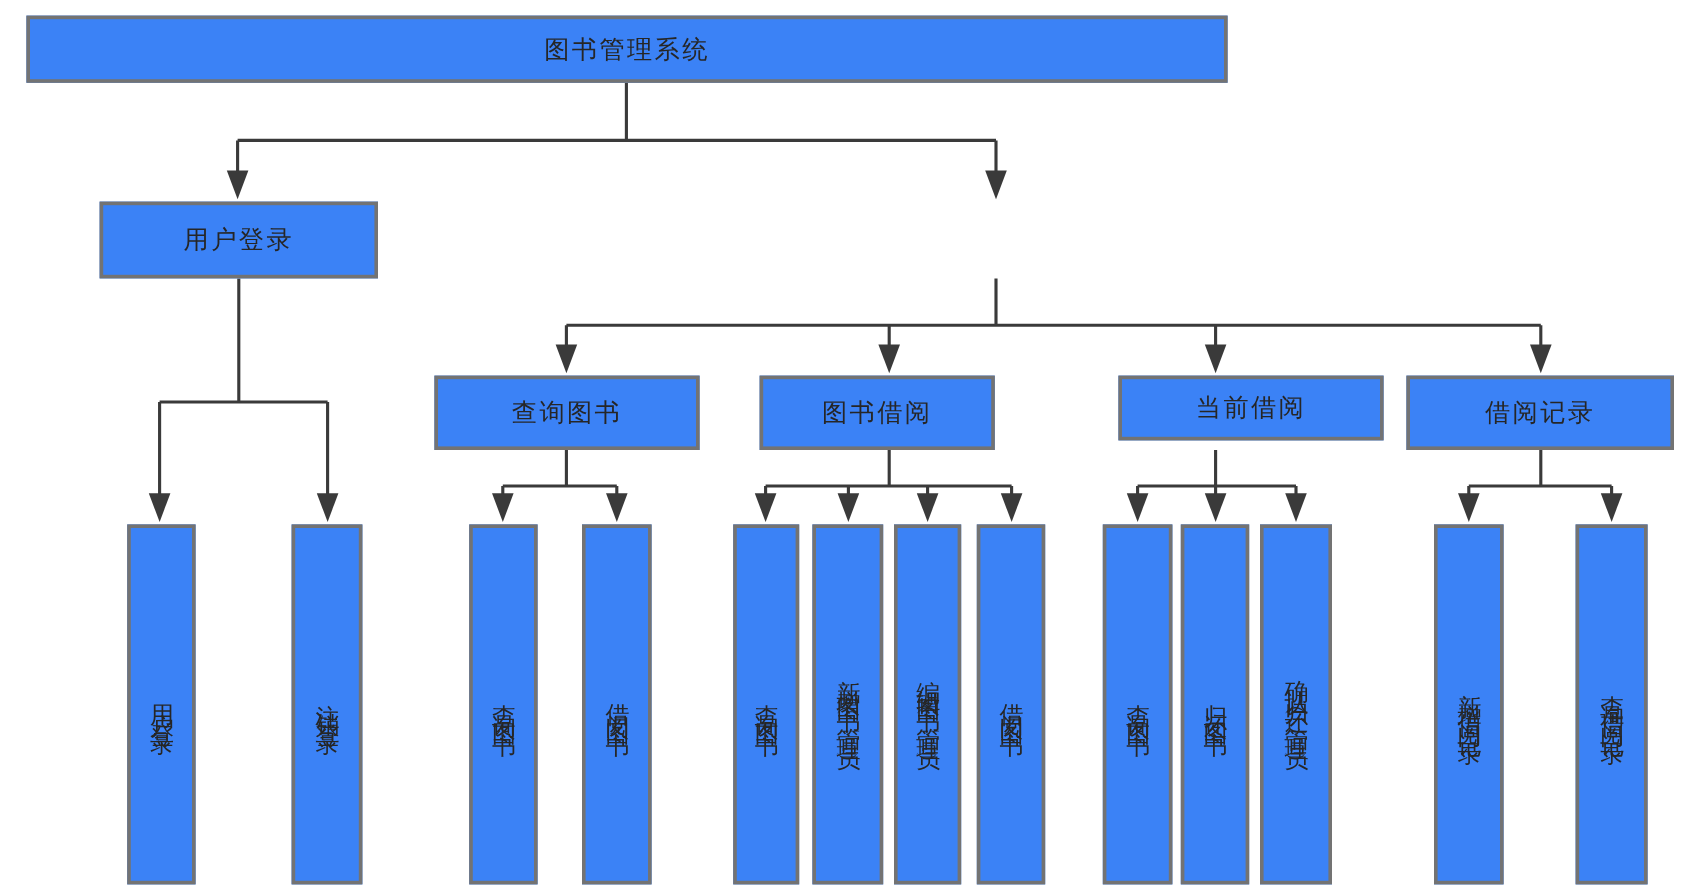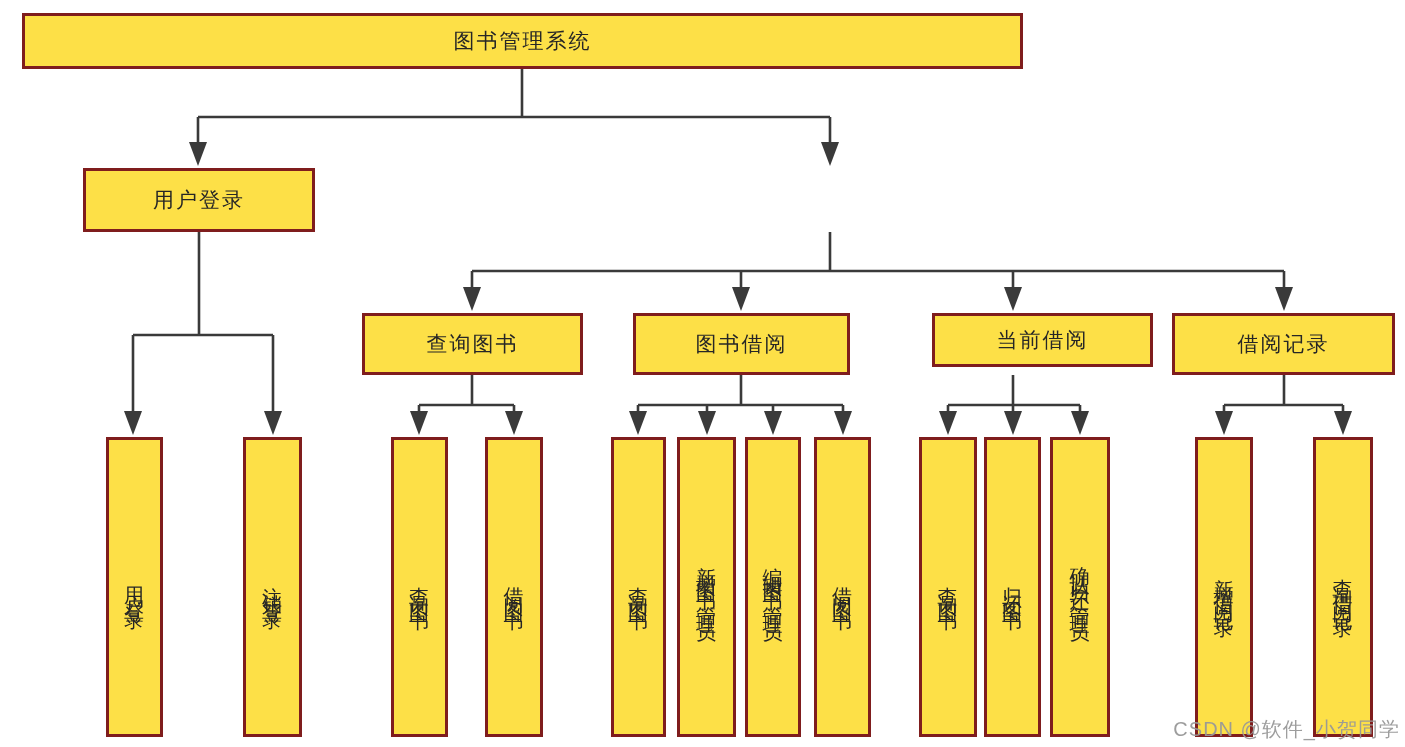--- a/index.html
+++ b/index.html
@@ -8,22 +8,22 @@
     width: 1405px;
     height: 747px;
     background: #ffffff;
     font-family: "Liberation Sans", sans-serif;
     overflow: hidden;
   }
   #wires { position: absolute; left: 0; top: 0; width: 1405px; height: 747px; }
   .node {
     position: absolute;
     box-sizing: border-box;
-    background: #fde047;
-    border: 3px solid #7f1d1d;
+    background: #3b82f6;
+    border: 3px solid #737373;
     color: #262626;
     display: flex;
     align-items: center;
     justify-content: center;
     font-size: 21px;
     letter-spacing: 2px;
     white-space: nowrap;
   }
   .leaf {
     top: 437px;
@@ -81,21 +81,21 @@
       <polygon points="1215,411 1233,411 1224,435"></polygon>
       <polygon points="1334,411 1352,411 1343,435"></polygon>
     </g>
   </svg>
 
   <div class="node" style="left:22px; top:13px; width:1001px; height:56px;">图书管理系统</div>
 
   <div class="node" style="left:83px; top:168px; width:232px; height:64px;">用户登录</div>
 
   <div class="node" style="left:362px; top:313px; width:221px; height:62px;">查询图书</div>
-  <div class="node" style="left:633px; top:313px; width:217px; height:62px;">图书借阅</div>
+  <div class="node" style="left:633px; top:313px; width:196px; height:62px;">图书借阅</div>
   <div class="node" style="left:932px; top:313px; width:221px; height:54px;">当前借阅</div>
   <div class="node" style="left:1172px; top:313px; width:223px; height:62px;">借阅记录</div>
 
   <div class="node leaf" style="left:106px; width:57px;">用户登录</div>
   <div class="node leaf" style="left:243px; width:59px;">注销登录</div>
 
   <div class="node leaf" style="left:391px; width:57px;">查询图书</div>
   <div class="node leaf" style="left:485px; width:58px;">借阅图书</div>
 
   <div class="node leaf" style="left:611px; width:55px;">查询图书</div>
@@ -103,15 +103,14 @@
   <div class="node leaf" style="left:745px; width:56px;">编辑图书（管理员）</div>
   <div class="node leaf" style="left:814px; width:57px;">借阅图书</div>
 
   <div class="node leaf" style="left:919px; width:58px;">查询图书</div>
   <div class="node leaf" style="left:984px; width:57px;">归还图书</div>
   <div class="node leaf" style="left:1050px; width:60px;">确认归还（管理员）</div>
 
   <div class="node leaf" style="left:1195px; width:58px;">新增借阅记录</div>
   <div class="node leaf" style="left:1313px; width:60px;">查询借阅记录</div>
 
-  <div id="watermark">CSDN @软件_小贺同学</div>
 
 </div>
 
 </body></html>

